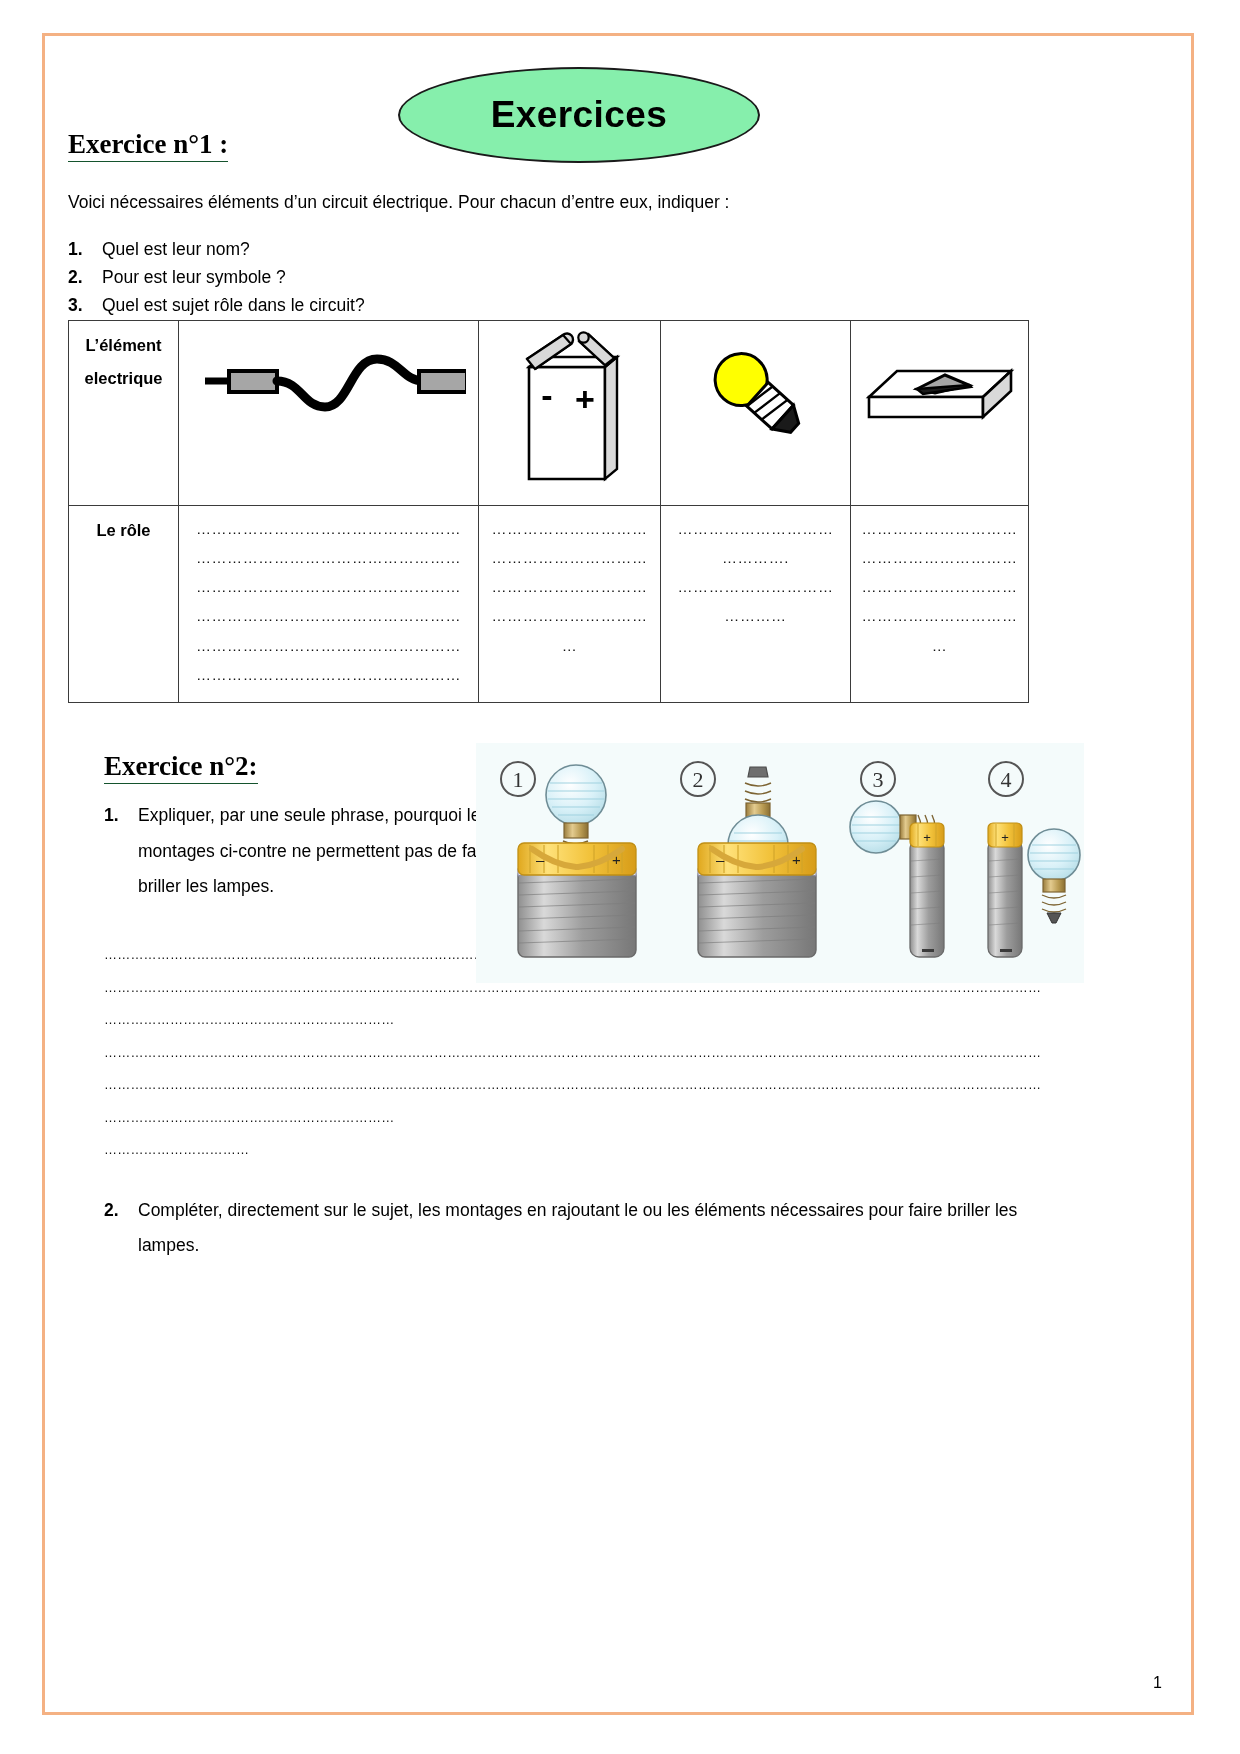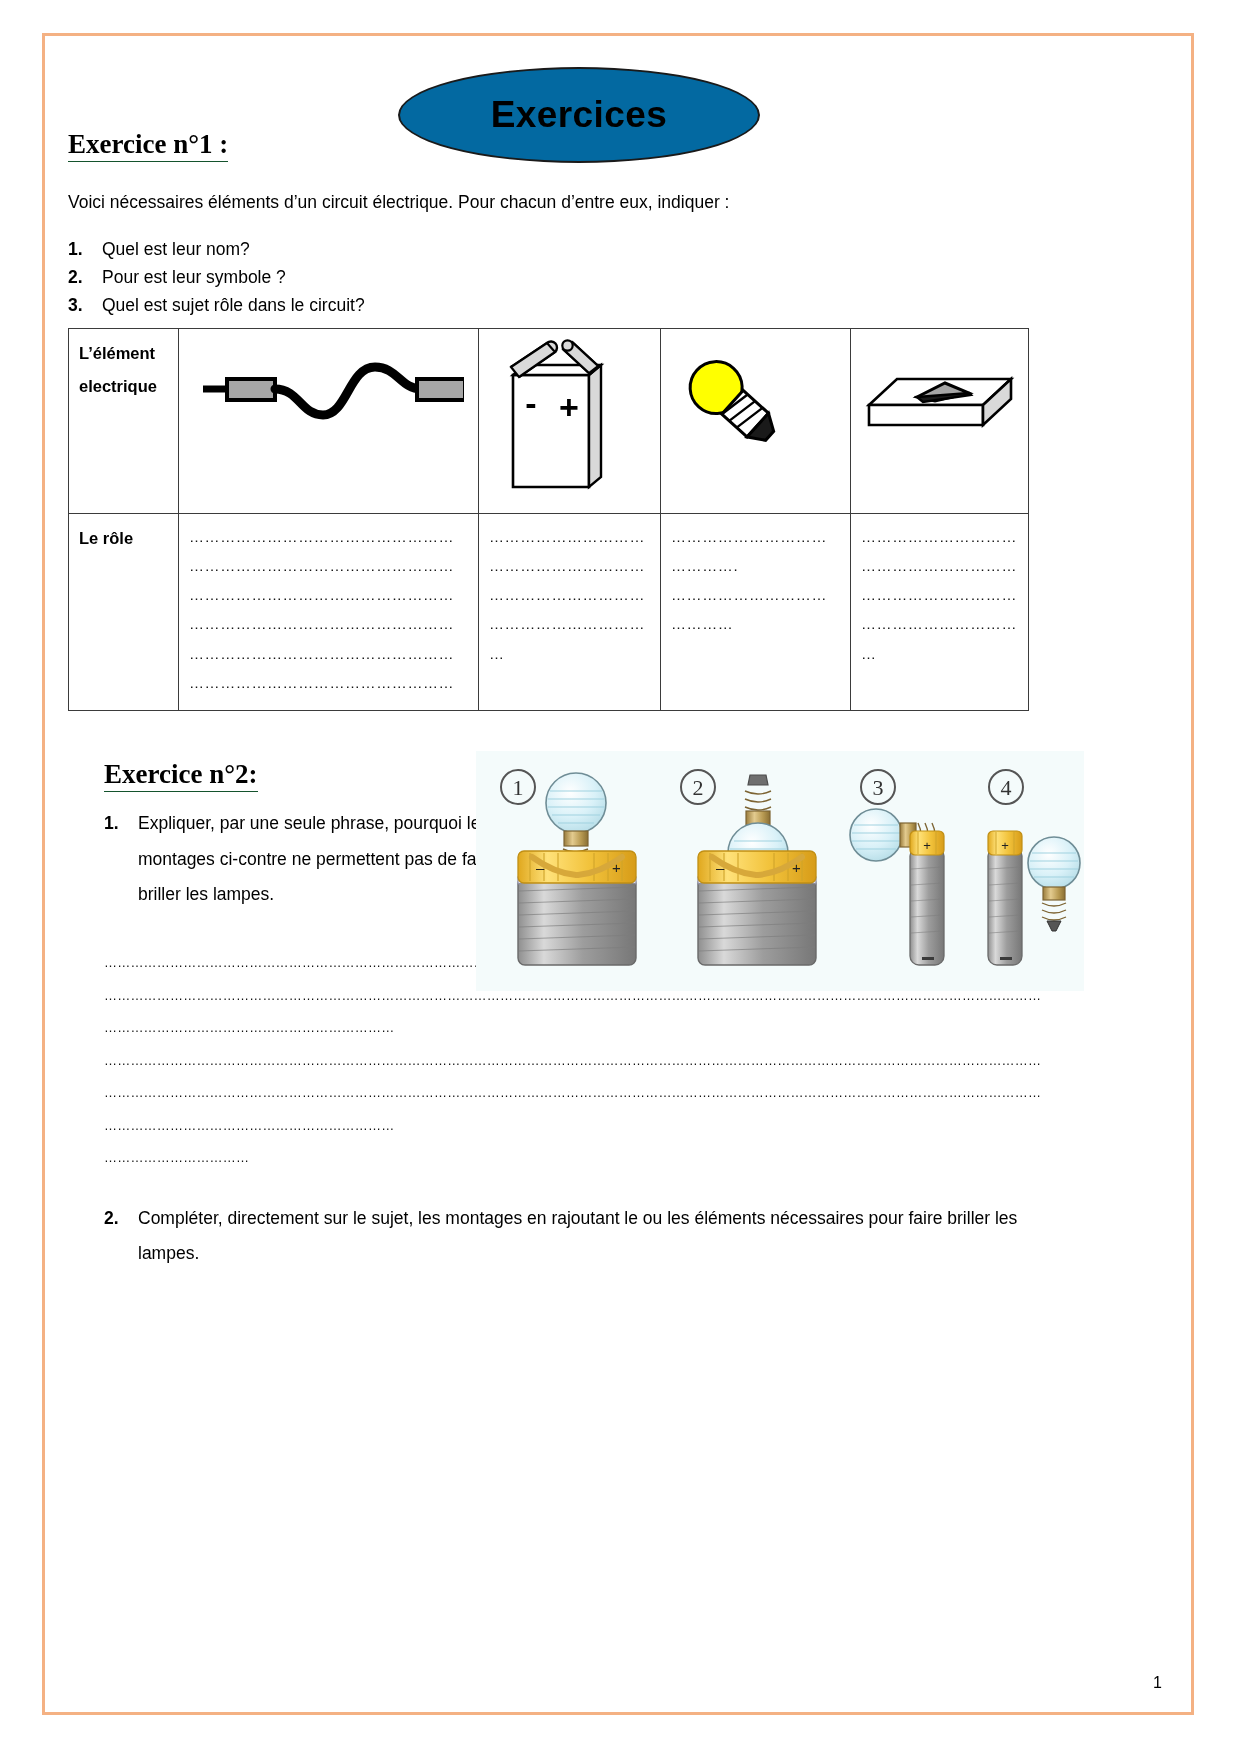--- a/index.html
+++ b/index.html
@@ -40,21 +40,21 @@
     height: 108px;
   }
   .title-ellipse {
     position: absolute;
     left: 330px;
     top: 12px;
     width: 358px;
     height: 92px;
     border: 2px solid #1a1a1a;
     border-radius: 50%;
-    background: #0369a1;
+    background: #86efac;
     display: flex;
     align-items: center;
     justify-content: center;
   }
   .title-text {
     font-family: "Liberation Sans", sans-serif;
     font-weight: bold;
     font-size: 37px;
     letter-spacing: 0.4px;
     color: #000;
@@ -94,22 +94,22 @@
   ol.qlist li .num {
     font-weight: bold;
     width: 20px;
     flex: 0 0 20px;
   }
 
   
   table.elements {
     border-collapse: collapse;
     width: 960px;
-    margin-top: 8px;
     table-layout: fixed;
+    text-align: center;
   }
   table.elements td {
     border: 1.6px solid #3b3b3b;
     vertical-align: top;
     padding: 8px 10px;
   }
   .col-label { width: 110px; }
   .col-a { width: 300px; }
   .col-b { width: 182px; }
   .col-c { width: 190px; }

